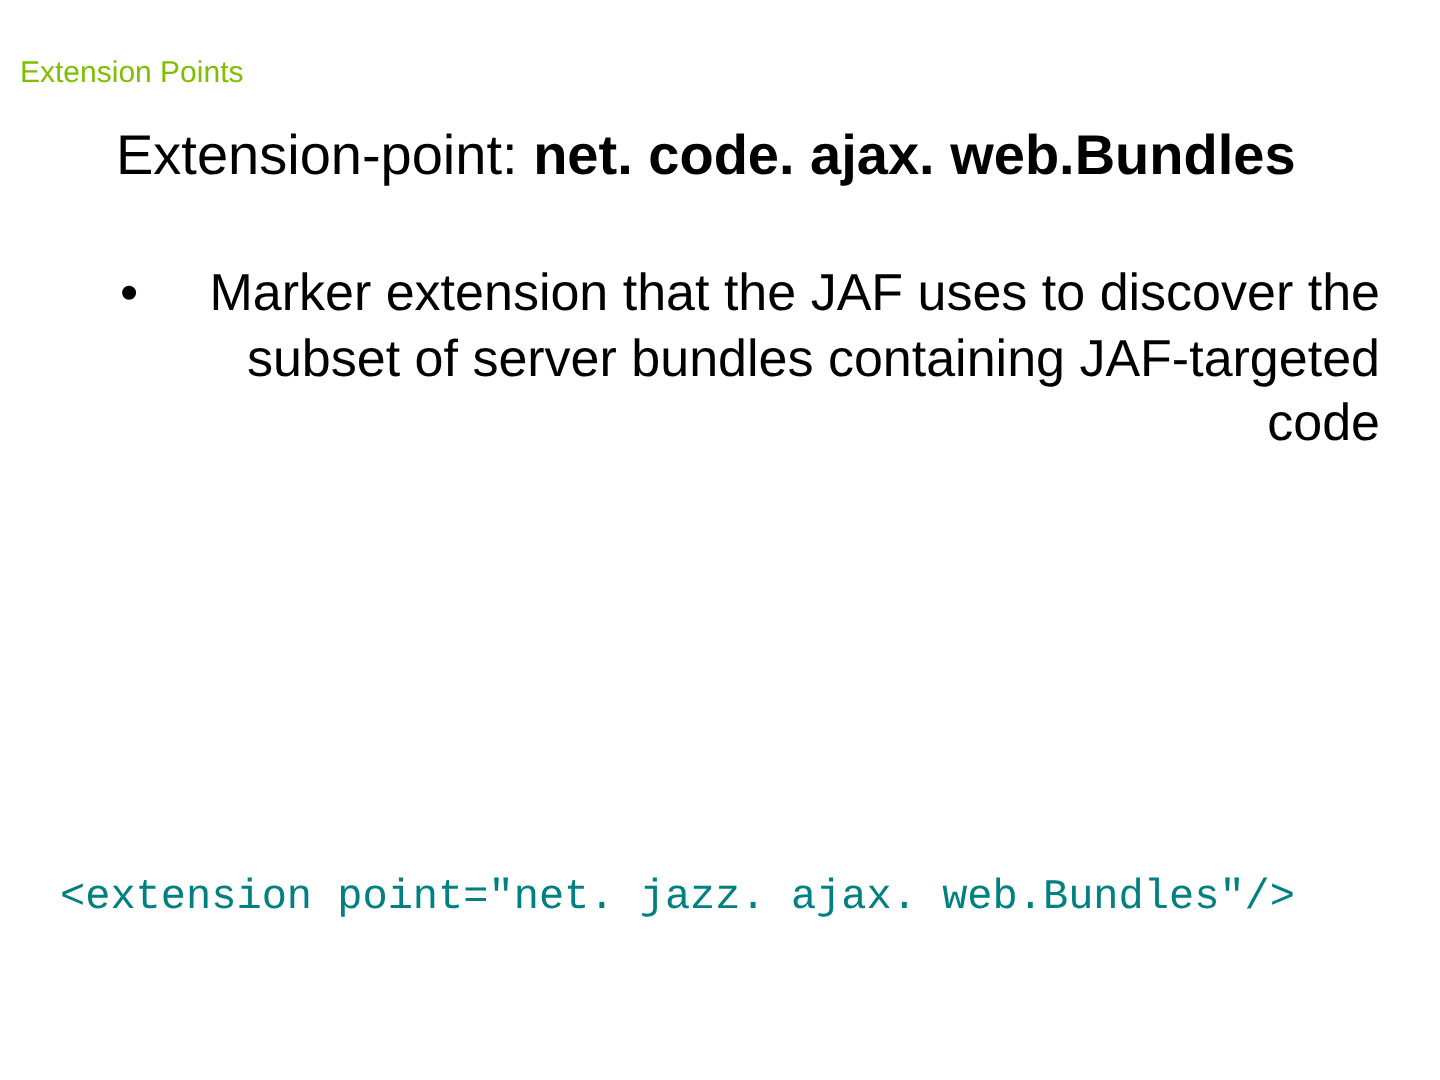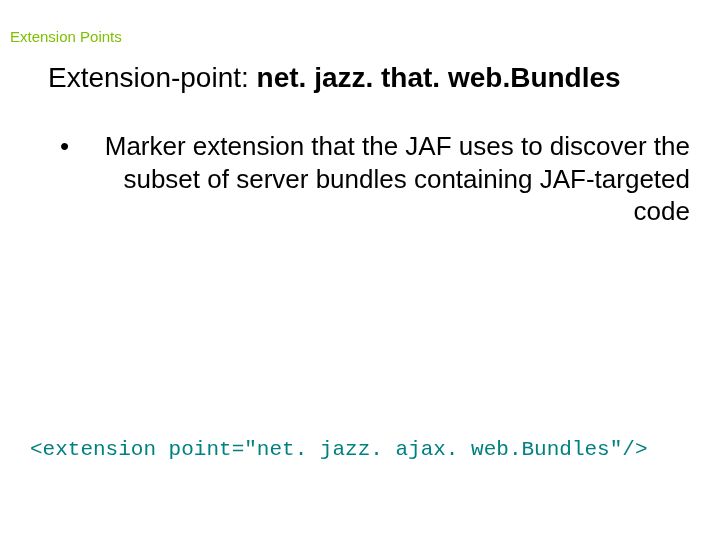--- a/index.html
+++ b/index.html
@@ -25,20 +25,21 @@
     color: #7fbf00;
   }
   .title {
     position: absolute;
     top: 62px;
     left: 48px;
     font-size: 28px;
   }
   .title .plain {
     font-weight: normal;
+    margin-left: 10px;
   }
   .title .bold {
     font-weight: bold;
   }
   ul.level1 {
     position: absolute;
     top: 130px;
     left: 54px;
     right: 30px;
     margin: 0;
@@ -91,21 +92,21 @@
   }
 </style>
 </head>
 <body>
 
 <div class="slide">
 
   <div class="section-label">Extension Points</div>
 
   <div class="title">
-    <span class="plain">Extension-point: </span><span class="bold">net. jazz. that. web.Bundles</span>
+    <span class="plain">Extension-point: </span><span class="bold">net. code. ajax. web.Bundles</span>
   </div>
 
   <ul class="level1">
     <li>
       <span>Marker extension that the JAF uses to discover the subset of server bundles containing JAF-targeted code</span>
       <div class="spacer"></div>
     </li>
   </ul>
 
   <div class="code-line">&lt;extension point="net. jazz. ajax. web.Bundles"/&gt;</div>

